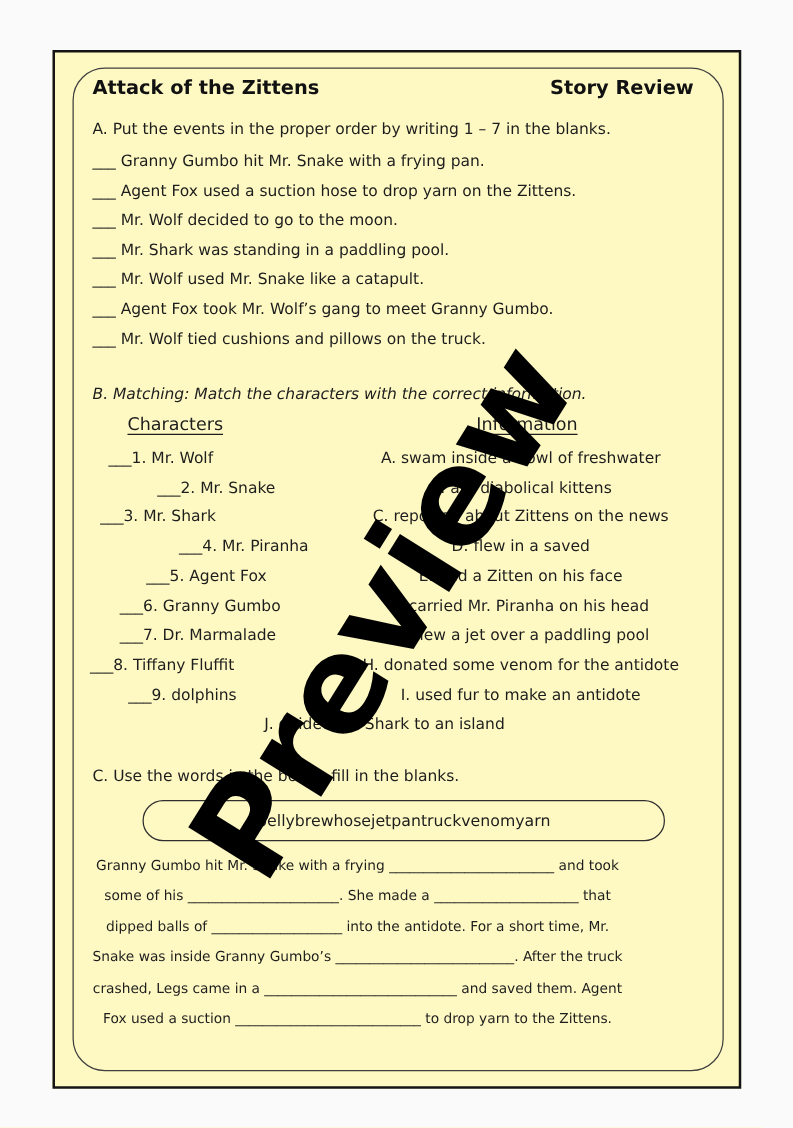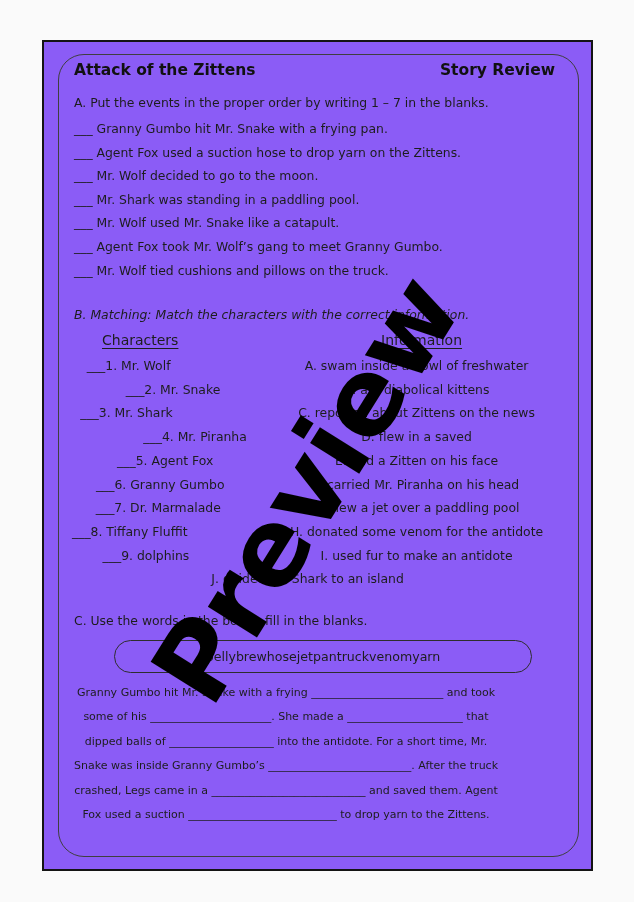--- a/index.html
+++ b/index.html
@@ -4,21 +4,21 @@
 <style>
   html,body{margin:0;padding:0;}
   body{
     width:634px;height:902px;position:relative;overflow:hidden;
     background:#fafafa;
     font-family:"DejaVu Sans","Liberation Sans",sans-serif;
     color:#1d1d1d;
   }
   .sheet{
     position:absolute;left:42px;top:40px;width:551px;height:831px;
-    background:#8b5cf6;border:2px solid #141414;box-sizing:border-box;
+    background:#fef9c3;border:2px solid #141414;box-sizing:border-box;
   }
   .inner-border{
     position:absolute;left:14px;top:12px;width:521px;height:803px;
     border:1.5px solid #3f3f3f;border-radius:26px;box-sizing:border-box;
   }
   .title-row{
     position:absolute;left:30px;right:36px;top:19px;
     display:flex;justify-content:space-between;
     font-size:15.5px;font-weight:bold;color:#111;
   }

